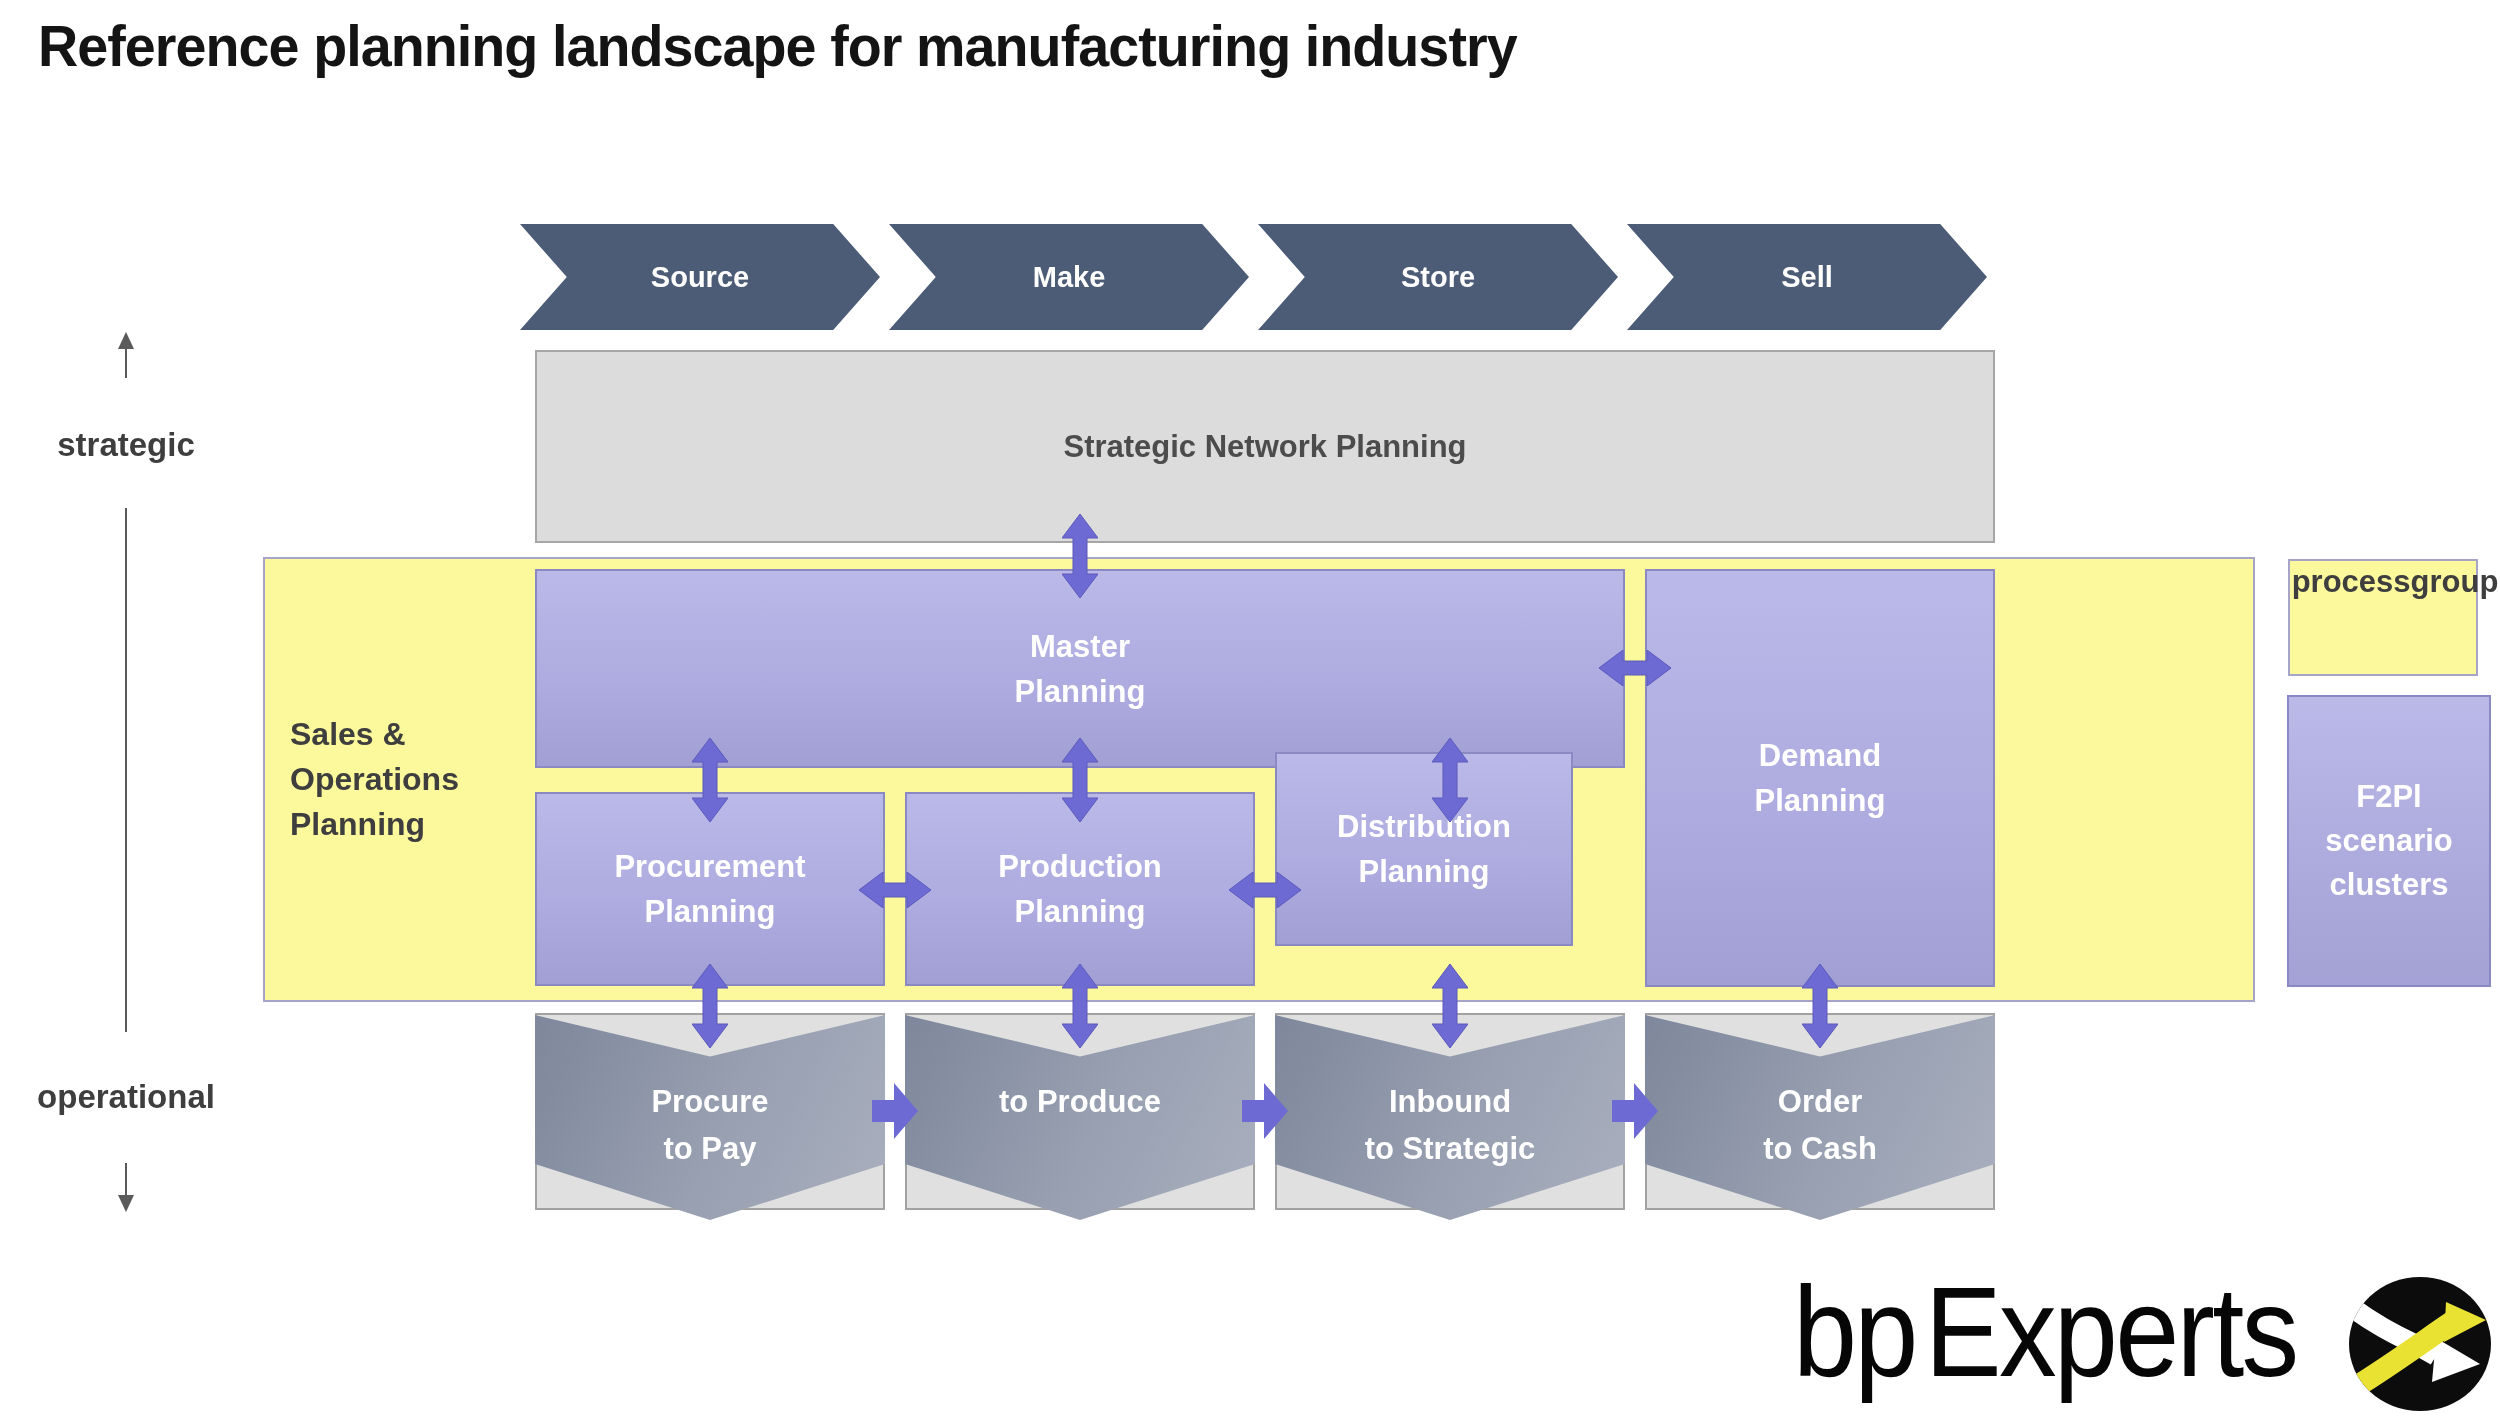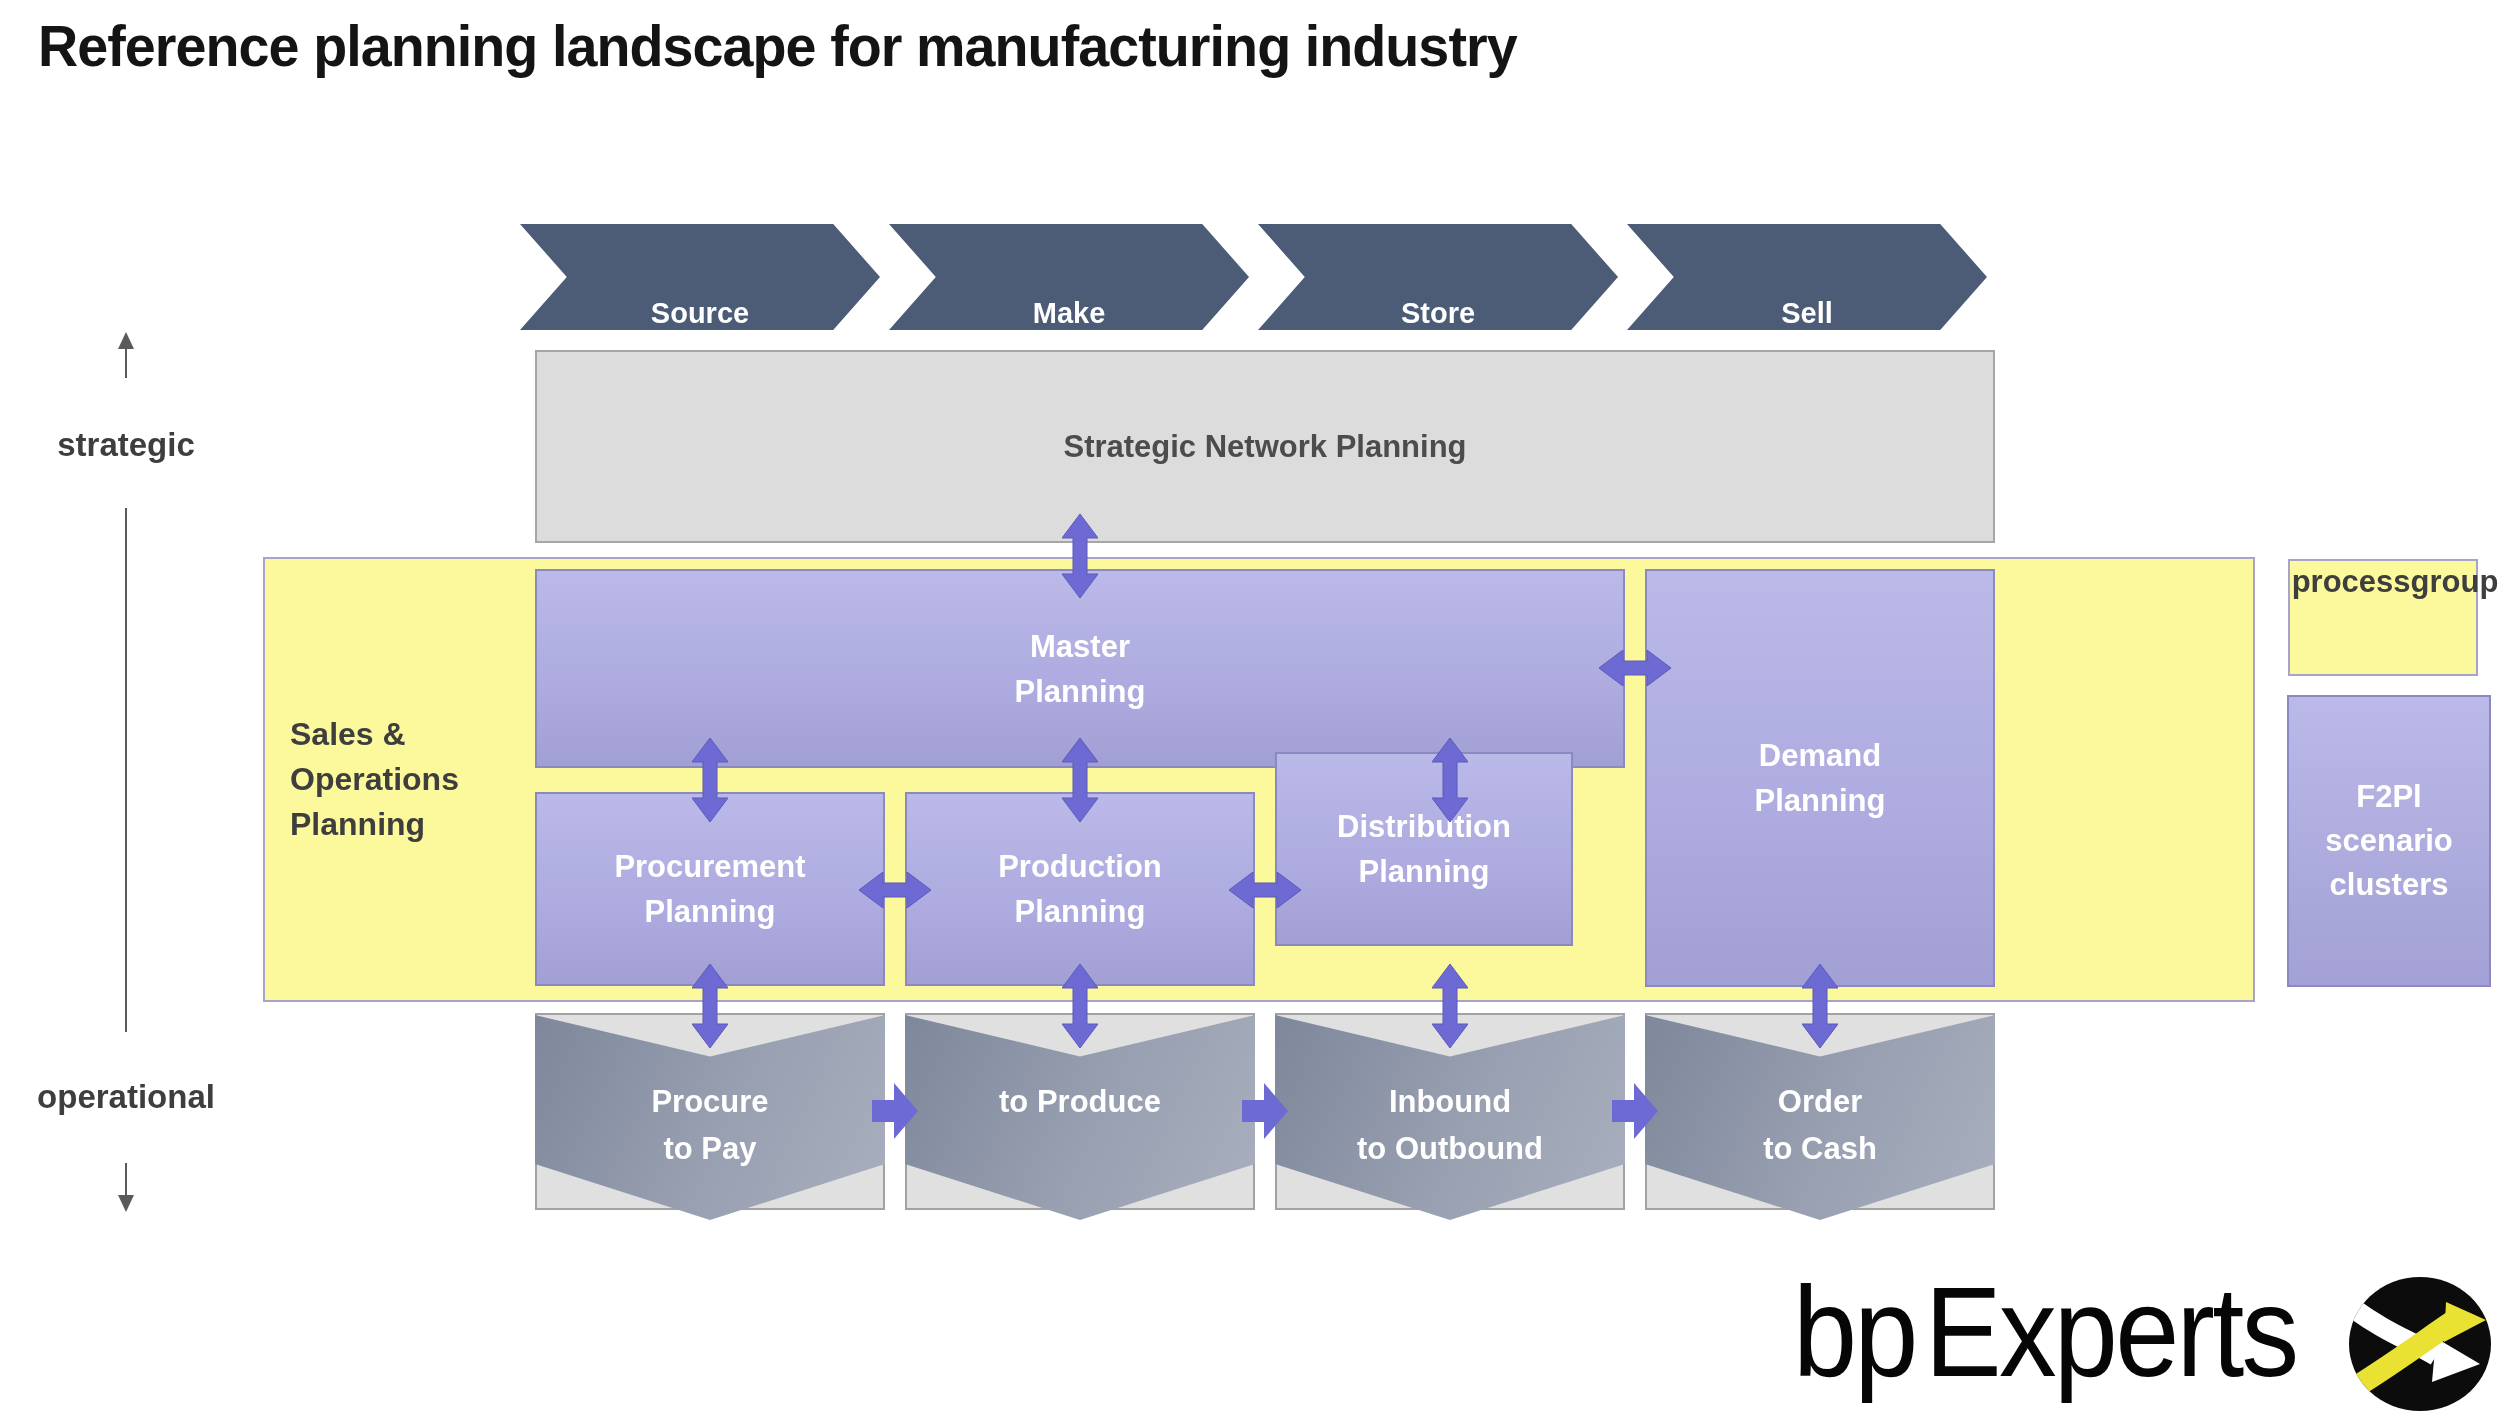--- a/index.html
+++ b/index.html
@@ -5,21 +5,21 @@
   html,body{margin:0;padding:0;background:#ffffff;}
   #canvas{position:relative;width:2500px;height:1420px;background:#ffffff;overflow:hidden;
           font-family:"Liberation Sans",sans-serif;}
   .abs{position:absolute;}
   
   .title{left:38px;top:12px;font-size:58px;font-weight:bold;color:#141414;letter-spacing:-1px;
          transform:scaleX(.96);transform-origin:left;white-space:nowrap;}
   
   .chev{top:224px;width:360px;height:106px;background:#4c5b76;
         clip-path:polygon(0 0,87% 0,100% 50%,87% 100%,0 100%,13% 50%);
-        display:flex;align-items:flex-end;justify-content:center;}
+        display:flex;align-items:center;justify-content:center;}
   .chev span{color:#ffffff;font-weight:bold;font-size:29px;}
   
   .snp{left:535px;top:350px;width:1460px;height:193px;background:#dcdcdc;border:2px solid #a6a6a6;
        box-sizing:border-box;display:flex;align-items:center;justify-content:center;}
   .snp span{color:#4c4c4c;font-weight:bold;font-size:31px;}
   
   .band{left:263px;top:557px;width:1992px;height:445px;background:#fbf99c;border:2px solid #a6a4c8;box-sizing:border-box;}
   .sop{left:290px;top:712px;font-size:32px;font-weight:bold;color:#3e3e3e;line-height:45px;}
   
   .pbox{background:linear-gradient(180deg,#bab9e8 0%,#aeace0 55%,#a19fd4 100%);
@@ -118,21 +118,21 @@
   </div>
   <div class="abs brect" style="left:905px;width:350px"></div>
   <div class="abs bchev" style="left:905px;width:350px"></div>
   <div class="abs btext" style="left:905px">
     <div>to Produce</div>
   </div>
   <div class="abs brect" style="left:1275px;width:350px"></div>
   <div class="abs bchev" style="left:1275px;width:350px"></div>
   <div class="abs btext" style="left:1275px">
     <div>Inbound</div>
-    <div>to Outbound</div>
+    <div>to Strategic</div>
   </div>
   <div class="abs brect" style="left:1645px;width:350px"></div>
   <div class="abs bchev" style="left:1645px;width:350px"></div>
   <div class="abs btext" style="left:1645px">
     <div>Order</div>
     <div>to Cash</div>
   </div>
 
   <svg class="abs arr" style="left:1062px;top:514px" width="36" height="84">
       <polygon points="18,0 36,24 25,24 25,60 36,60 18,84 0,60 11,60 11,24 0,24" fill="#6d6ad4" stroke="#5c59bb" stroke-width="1"></polygon>

